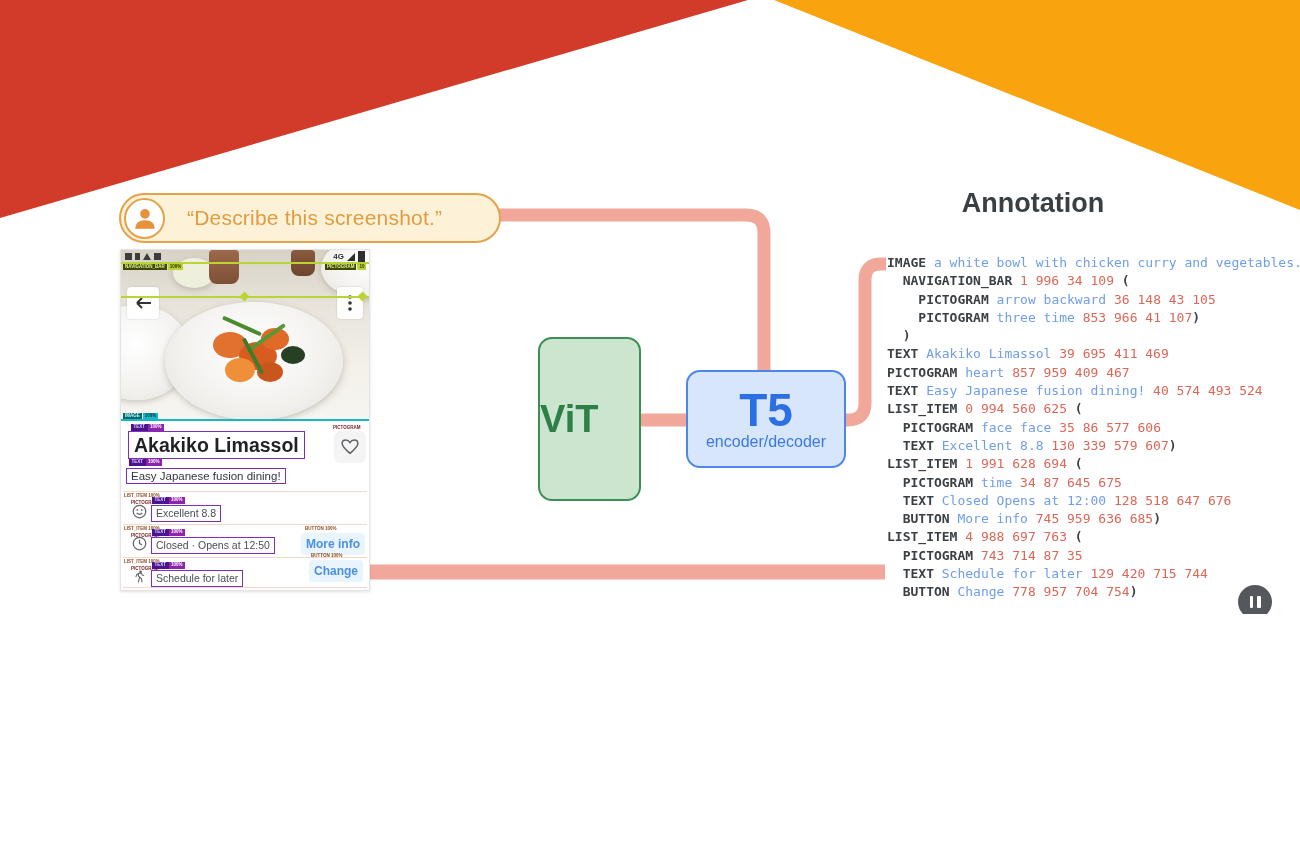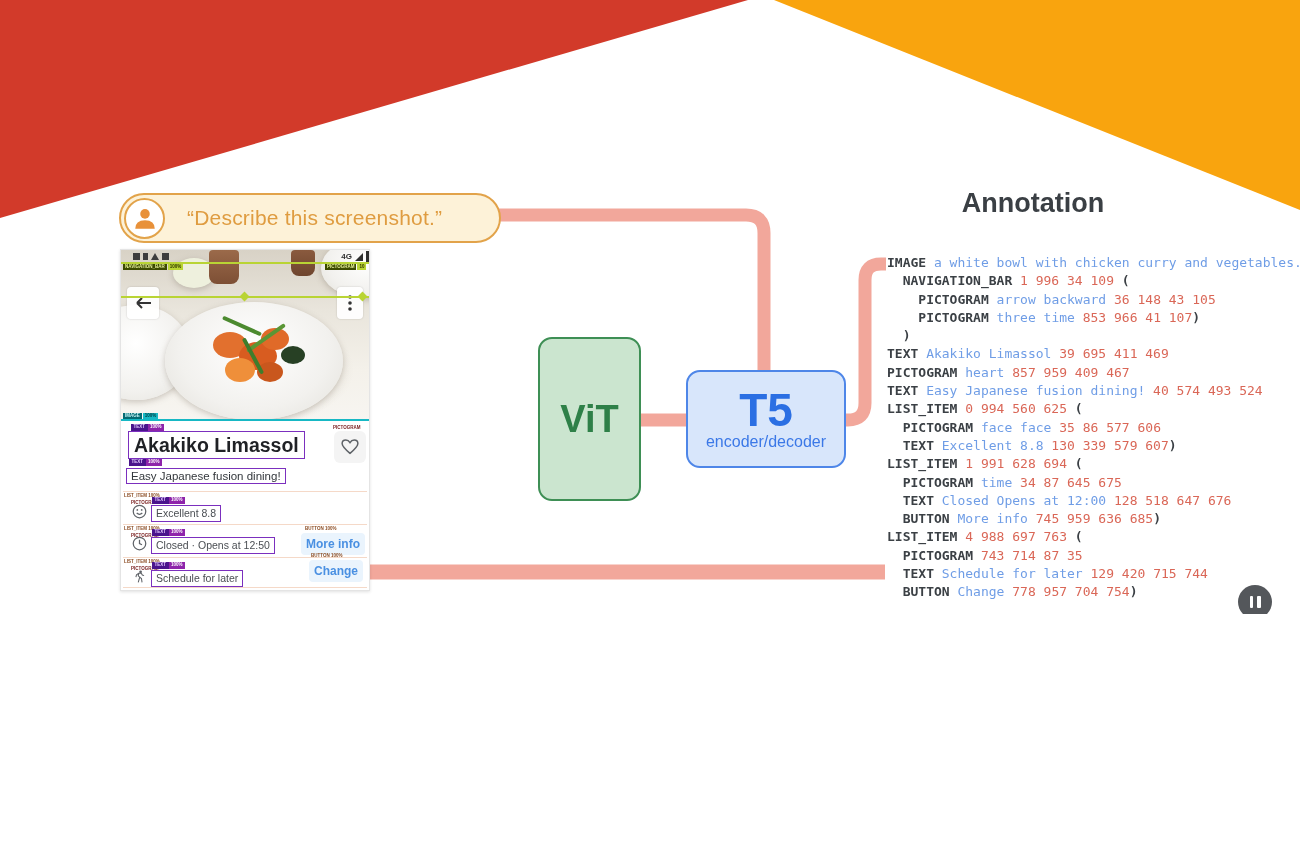--- a/index.html
+++ b/index.html
@@ -26,21 +26,21 @@
       background:#fdf2d8;border:2.5px solid #e2a34a;border-radius:25px;
       display:flex;align-items:center;}
   .bubble .avatar{width:37px;height:37px;border-radius:50%;background:#fff;
       border:2.5px solid #e2a34a;margin-left:3px;flex:0 0 auto;
       display:flex;align-items:center;justify-content:center;overflow:hidden;}
   .bubble .txt{color:#df9c40;font-size:21px;letter-spacing:.2px;margin-left:22px;white-space:nowrap;}
 
   
   .vit{position:absolute;left:538px;top:337px;width:99px;height:160px;z-index:3;
       background:#cbe5cf;border:2.5px solid #3e8f55;border-radius:14px;
-      display:flex;align-items:center;justify-content:center;}
+      display:flex;align-items:center;justify-content:flex-start;}
   .vit span{color:#2e8048;font-size:38px;font-weight:bold;}
   .t5{position:absolute;left:686px;top:370px;width:156px;height:94px;z-index:3;
       background:#d8e6fb;border:2.5px solid #4e86e8;border-radius:14px;
       display:flex;flex-direction:column;align-items:center;justify-content:center;}
   .t5 .big{color:#2b6fe3;font-size:46px;font-weight:bold;line-height:44px;}
   .t5 .sub{color:#3b78e7;font-size:16px;margin-top:1px;}
 
   
   .anno-title{position:absolute;left:908px;top:188px;width:250px;text-align:center;z-index:3;
       font-size:27px;font-weight:600;color:#3a3f44;}
@@ -64,21 +64,21 @@
       border:1px solid #e4e4e4;box-shadow:0 1px 3px rgba(0,0,0,.12);}
   .photo{position:absolute;left:0;top:0;width:100%;height:171px;overflow:hidden;
       background:linear-gradient(180deg,#d8d2c6 0%,#e9e5dc 35%,#f4f1ea 70%,#f7f5f1 100%);}
   .plate{position:absolute;background:radial-gradient(ellipse at 50% 40%, #ffffff 0%, #f2f1ee 60%, #e2e0da 100%);
       border-radius:50%;box-shadow:0 2px 6px rgba(120,110,95,.35);}
   .bowl-shadow{position:absolute;left:52px;top:66px;width:182px;height:108px;border-radius:50%;
       background:radial-gradient(ellipse,#cfc9bd 0%,rgba(207,201,189,0) 70%);}
   .curry{position:absolute;border-radius:50%;}
   .stick{position:absolute;border-radius:2px;}
   .cup{position:absolute;border-radius:4px 4px 8px 8px;}
-  .statusbar{position:absolute;left:8px;top:0;width:100%;height:13px;display:flex;align-items:center;
+  .statusbar{position:absolute;left:0;top:0;width:100%;height:13px;display:flex;align-items:center;
       padding:0 4px;box-sizing:border-box;color:#2f2f2f;z-index:6;}
   .statusbar .sb-ico{width:7px;height:7px;margin-right:3px;background:#3d3d3d;}
   .statusbar .sb-ico.tri{width:0;height:0;background:none;border-left:4px solid transparent;
       border-right:4px solid transparent;border-bottom:7px solid #3d3d3d;}
   .statusbar .righty{margin-left:auto;display:flex;align-items:center;gap:3px;font-size:8px;font-weight:bold;color:#2f2f2f;}
   .sig{width:0;height:0;border-left:8px solid transparent;border-bottom:8px solid #2f2f2f;}
   .batt{width:5px;height:9px;border:1px solid #2f2f2f;background:#2f2f2f;}
   .navbtn{position:absolute;width:32px;height:32px;background:rgba(255,255,255,.92);border-radius:4px;
       display:flex;align-items:center;justify-content:center;z-index:6;box-shadow:0 0 2px rgba(0,0,0,.2);}
   

